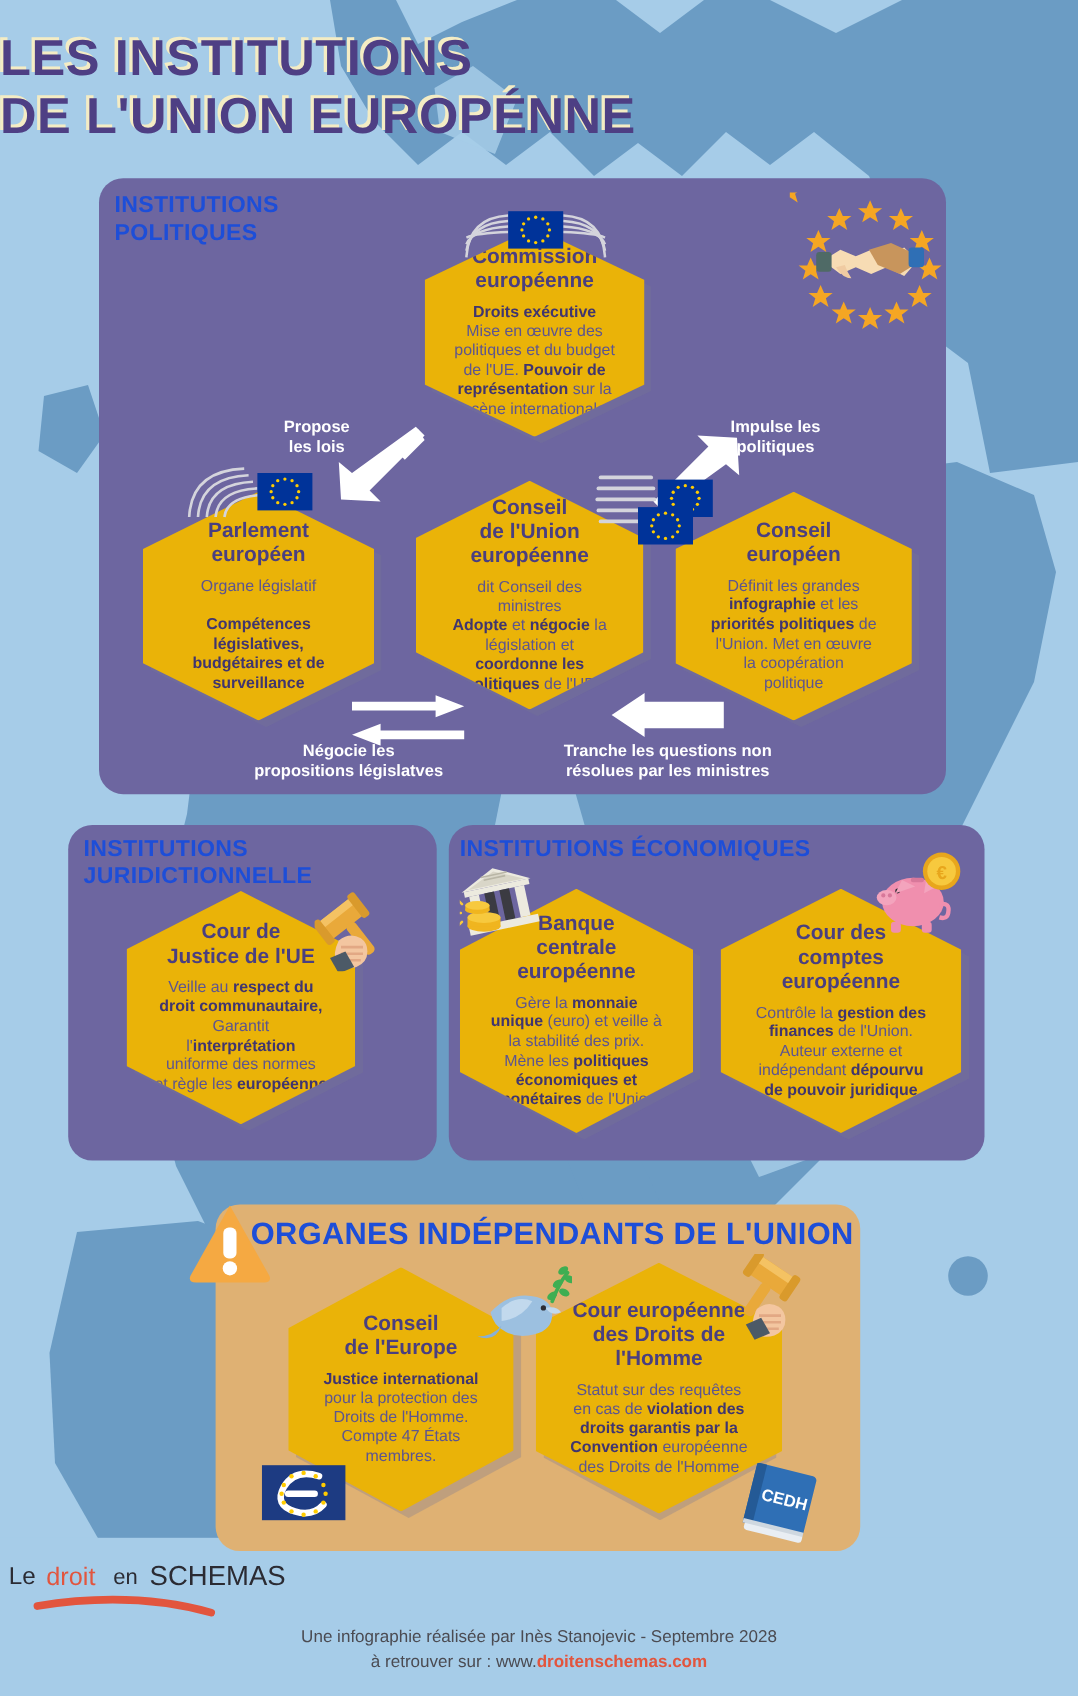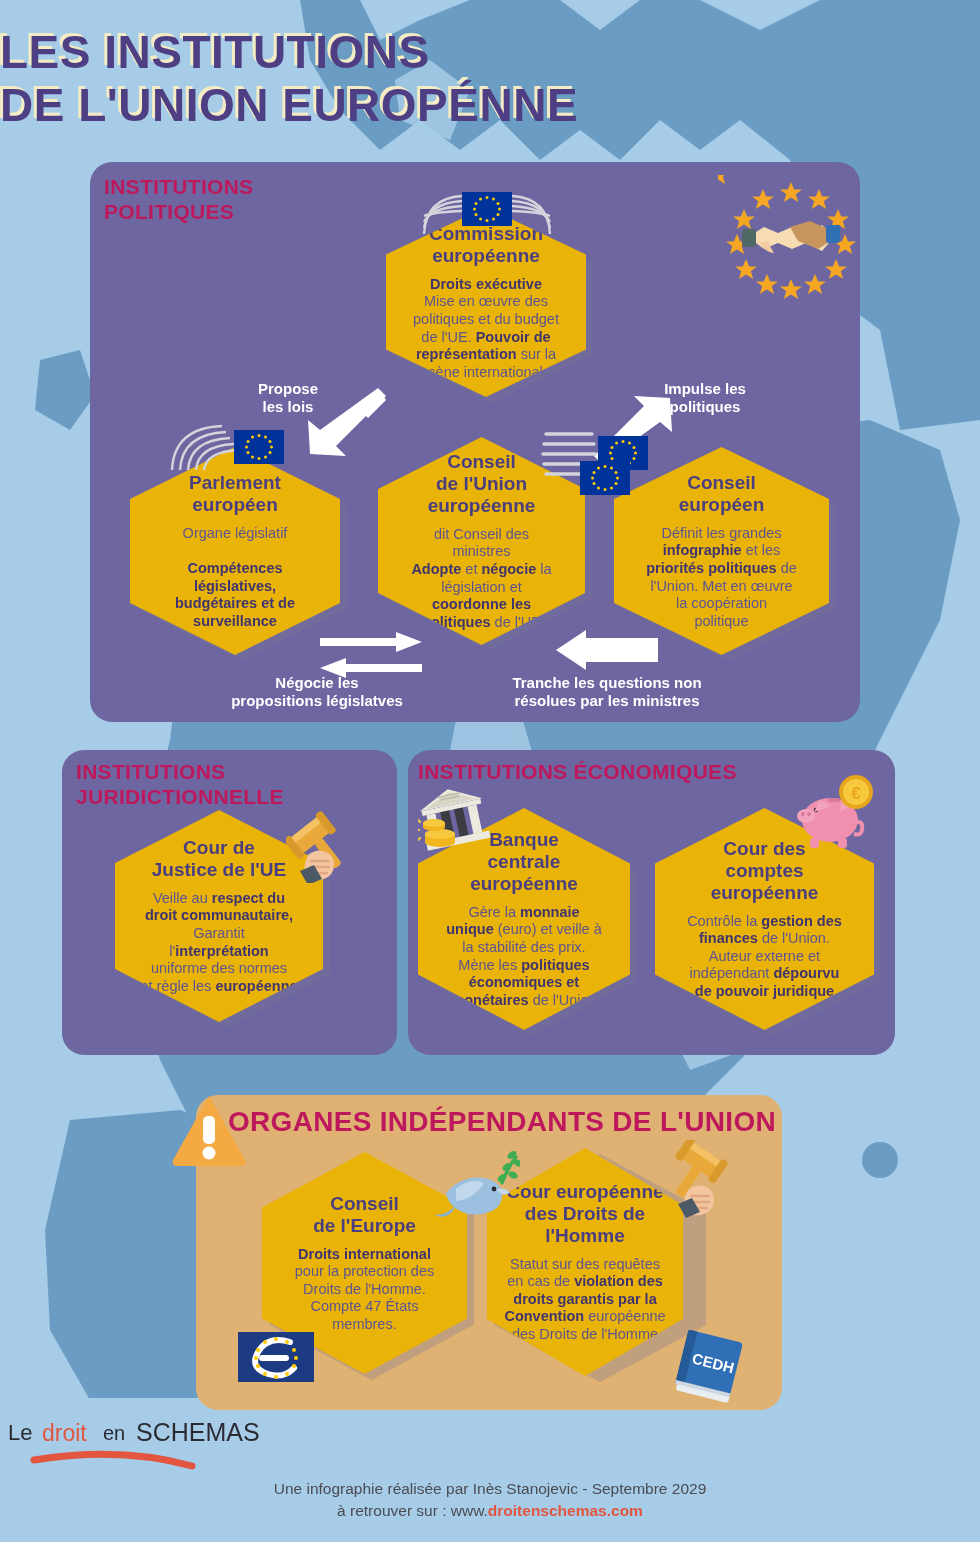--- a/index.html
+++ b/index.html
@@ -25,21 +25,21 @@
   }
 
   
   .panel{ position:absolute; border-radius:22px; }
   .panel-pol{ left:90px; top:162px; width:770px; height:560px; background:#6d66a0; }
   .panel-jur{ left:62px; top:750px; width:335px; height:305px; background:#6d66a0; }
   .panel-eco{ left:408px; top:750px; width:487px; height:305px; background:#6d66a0; }
   .panel-ind{ left:196px; top:1095px; width:586px; height:315px; background:#dfb173; }
 
   .panel-title{
-    position:absolute; color:#be185d; font-weight:bold;
+    position:absolute; color:#1d4ed8; font-weight:bold;
     font-size:21px; line-height:1.18; letter-spacing:.3px;
   }
   .pt-pol{ left:104px; top:175px; }
   .pt-jur{ left:76px; top:760px; }
   .pt-eco{ left:418px; top:760px; }
   .pt-ind{ left:228px; top:1105px; font-size:28px; }
 
   
   .hex{
     position:absolute;
@@ -70,21 +70,21 @@
   .hx-conseileu { left:614px;  top:447px; width:215px; height:208px; }
   .sh-conseileu { left:621px;  top:453px; width:215px; height:208px; }
   .hx-cjue      { left:115px;  top:810px; width:208px; height:212px; }
   .sh-cjue      { left:122px;  top:816px; width:208px; height:212px; }
   .hx-bce       { left:418px;  top:808px; width:212px; height:222px; }
   .sh-bce       { left:425px;  top:814px; width:212px; height:222px; }
   .hx-comptes   { left:655px;  top:808px; width:219px; height:222px; }
   .sh-comptes   { left:662px;  top:814px; width:219px; height:222px; }
   .hx-coe       { left:262px;  top:1152px; width:205px; height:222px; }
   .sh-coe       { left:269px;  top:1158px; width:205px; height:222px; }
-  .hx-cedh      { left:487px;  top:1148px; width:196px; height:228px; }
+  .hx-cedh      { left:487px;  top:1148px; width:224px; height:228px; }
   .sh-cedh      { left:494px;  top:1154px; width:212px; height:228px; }
 
   
   .arrow-label{
     position:absolute; color:#fff; font-weight:bold; font-size:15px;
     line-height:1.2; text-align:center; z-index:5;
   }
   .al-propose{ left:228px; top:380px; width:120px; }
   .al-impulse{ left:640px; top:380px; width:130px; }
   .al-negocie{ left:192px; top:674px; width:250px; }
@@ -425,21 +425,21 @@
   <rect x="33" y="24" width="12" height="28" rx="5" fill="#ffffff"></rect>
   <circle cx="39" cy="61" r="6.5" fill="#ffffff"></circle>
 </svg>
 <div class="panel-title pt-ind">
     <div>ORGANES INDÉPENDANTS DE L'UNION</div>
   </div>
 
 <div class="hex-shadow sh-coe"></div>
 <div class="hex hx-coe">
   <h3>Conseil<br>de l'Europe</h3>
-  <p><b>Droits international</b><br>pour la protection des<br>Droits de l'Homme.<br>Compte 47 États<br>membres.</p>
+  <p><b>Justice international</b><br>pour la protection des<br>Droits de l'Homme.<br>Compte 47 États<br>membres.</p>
 </div>
 
 <svg class="emblem" style="left:238px; top:1330px; z-index:6;" width="80" height="56" viewBox="0 0 80 56">
   <rect x="0" y="2" width="76" height="50" fill="#1d3b82"></rect>
   <path d="M52 12 q-22 -7 -32 10 q-9 16 10 22 q16 5 26 -6" fill="none" stroke="#ffffff" stroke-width="6" stroke-linecap="round"></path>
   <path d="M24 28 h24" stroke="#ffffff" stroke-width="6" stroke-linecap="round"></path>
   <g fill="#ffcc00">
     <circle cx="38" cy="9" r="2"></circle>
       <circle cx="49" cy="12" r="2"></circle>
     <circle cx="56" cy="20" r="2"></circle>
@@ -509,17 +509,17 @@
 <div class="logo-wrap">
   <svg width="260" height="62" viewBox="0 0 260 62">
     <text x="8" y="28" font-family="Liberation Sans, sans-serif" font-size="22" fill="#2b2b33">Le</text>
     <text x="42" y="29" font-family="Liberation Sans, sans-serif" font-size="23" fill="#e2553e">droit</text>
     <text x="103" y="28" font-family="Liberation Sans, sans-serif" font-size="20" fill="#2b2b33">en</text>
     <text x="136" y="29" font-family="Liberation Sans, sans-serif" font-size="25" fill="#2b2b33">SCHEMAS</text>
     <path d="M34 48 Q120 34 192 54" stroke="#e2553e" stroke-width="7" fill="none" stroke-linecap="round"></path>
   </svg>
 </div>
 <div class="credit">
-  <div>Une infographie réalisée par Inès Stanojevic - Septembre 2029</div>
+  <div>Une infographie réalisée par Inès Stanojevic - Septembre 2028</div>
   <div>
     <span>à retrouver sur : www.</span><b>droitenschemas.com</b>
   </div>
 </div>
 
 </body></html>

